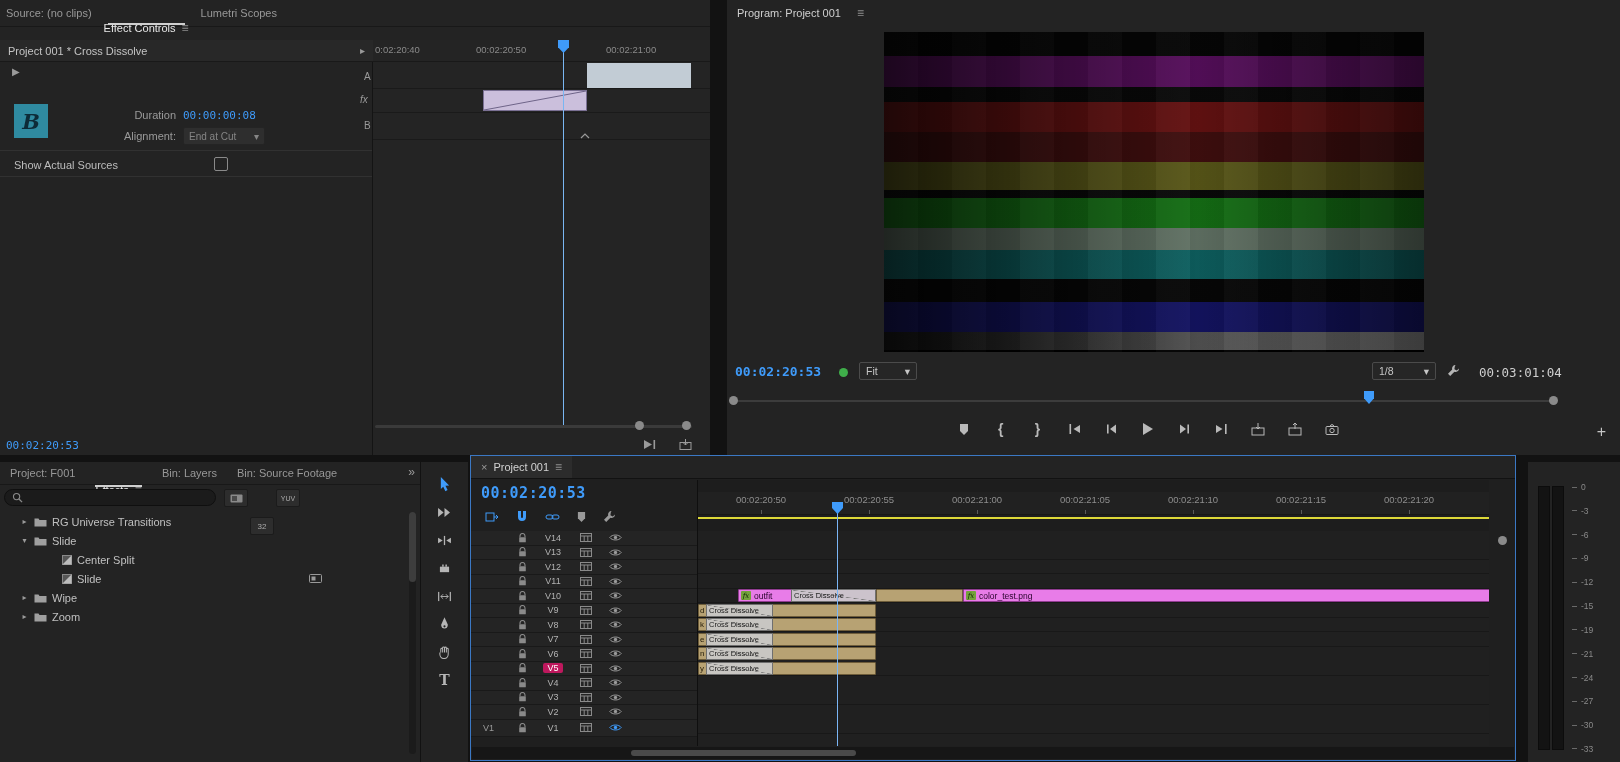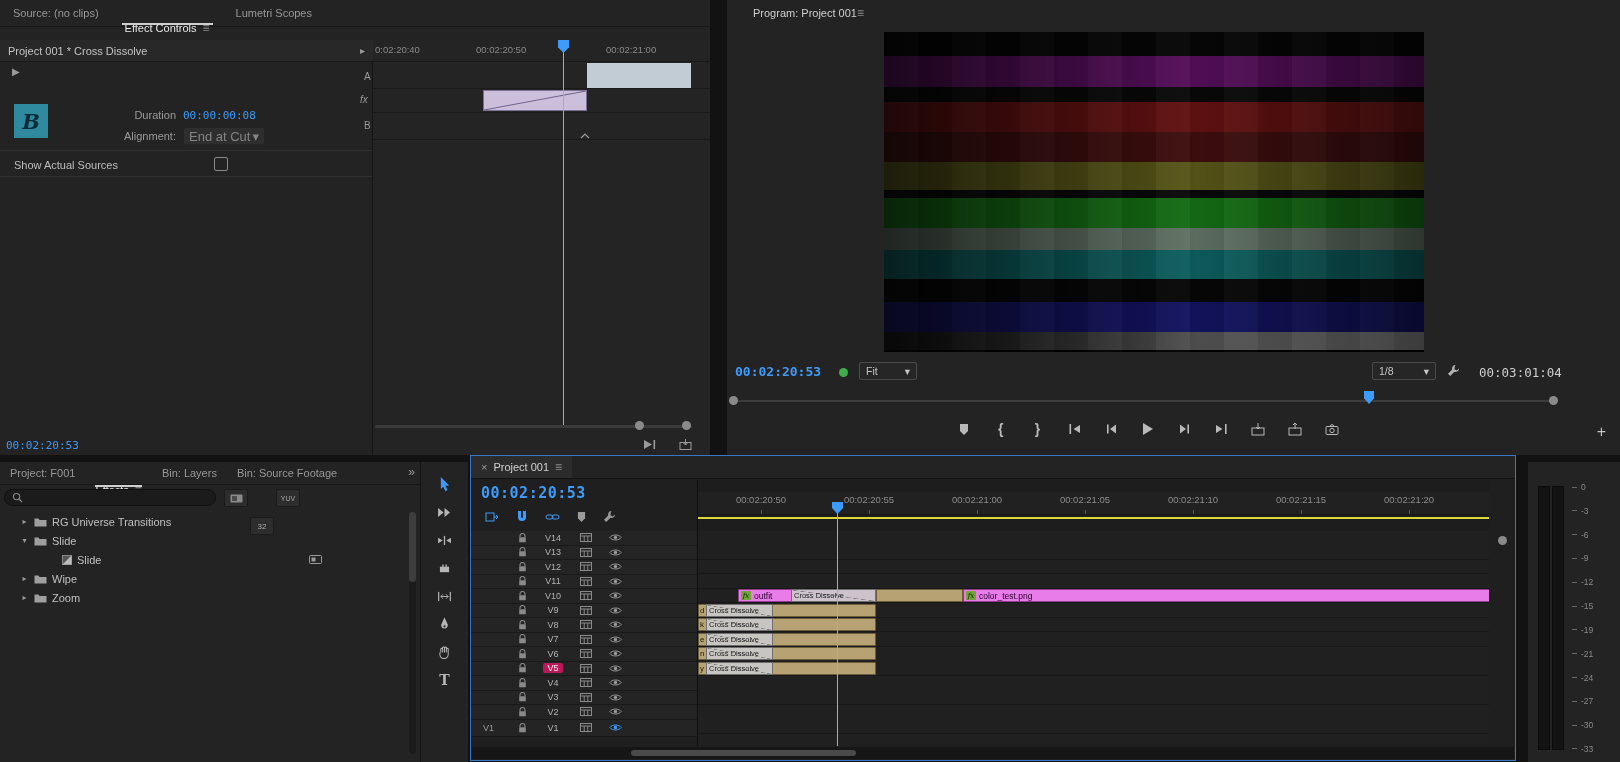--- a/index.html
+++ b/index.html
@@ -5,21 +5,21 @@
   html,body{margin:0;padding:0;background:#0e0e0e;}
   #app{position:relative;width:1620px;height:762px;background:#121212;overflow:hidden;
        font-family:"Liberation Sans","DejaVu Sans",sans-serif;font-size:11px;color:#c8c8c8;}
   .panel{position:absolute;background:#232323;}
   .mono{font-family:"DejaVu Sans Mono",monospace;}
   .blue{color:#3f9bfa;}
   svg{display:block;}
 
   
   .tabbar{display:flex;align-items:stretch;height:26px;background:#232323;border-bottom:1px solid #181818;}
-  .tab{display:flex;align-items:center;gap:6px;padding:0 13px;color:#989898;position:relative;white-space:nowrap;cursor:default;}
+  .tab{display:flex;align-items:center;gap:6px;padding:0 6px;color:#989898;position:relative;white-space:nowrap;cursor:default;}
   .tab.active{color:#e8e8e8;margin-top:28px;}
   .tab.active::after{content:"";position:absolute;left:10px;right:10px;bottom:3px;height:2px;background:#cfcfcf;}
   .tab .menu{display:none;color:#8d8d8d;font-size:12px;}
   .tab.with-menu .menu{display:inline;}
 
   
   #ec-panel{left:0;top:0;width:710px;height:455px;}
   #ec-breadcrumb{position:absolute;left:0;top:40px;width:373px;height:22px;background:#282828;
     border-bottom:1px solid #191919;display:flex;align-items:center;padding:0 8px;color:#c4c4c4;box-sizing:border-box;}
   #ec-breadcrumb .sp{flex:1;}
@@ -28,21 +28,21 @@
   .play-tri{position:absolute;left:12px;top:4px;color:#9a9a9a;font-size:10px;}
   .preview-box{position:absolute;left:14px;top:42px;width:34px;height:34px;background:#2f8aa0;
     display:flex;align-items:center;justify-content:center;font-family:"DejaVu Serif",serif;
     font-style:italic;font-weight:bold;font-size:21px;color:#0d2b38;}
   .f-label{position:absolute;color:#9a9a9a;text-align:right;width:116px;left:60px;}
   .f-dur-lab{top:47px;}
   .f-dur-val{position:absolute;left:183px;top:47px;}
   .f-align-lab{top:68px;}
   .alignment-select{position:absolute;left:183px;top:65px;width:70px;height:16px;background:#2e2e2e;
     border:1px solid #242424;border-radius:2px;color:#858585;display:flex;align-items:center;
-    justify-content:space-between;padding:0 5px;font-size:13px;}
+    justify-content:space-between;padding:0 5px;font-size:10px;}
   .divider{position:absolute;left:0;right:0;height:1px;background:#313131;}
   #sas-label{position:absolute;left:14px;top:97px;color:#bdbdbd;}
   #sas-check{position:absolute;left:214px;top:95px;width:12px;height:12px;border:1px solid #8a8a8a;border-radius:2px;background:transparent;}
   #ec-timecode{position:absolute;left:6px;bottom:3px;font-size:11px;}
   .mini-row-label{position:absolute;color:#9a9a9a;font-size:10px;}
 
   #ec-mini{position:absolute;left:373px;top:40px;right:0;bottom:0;background:#242424;}
   .mini-ruler{position:absolute;left:0;top:0;right:0;height:21px;border-bottom:1px solid #191919;color:#8a8a8a;font-size:9.5px;}
   .mini-tick{position:absolute;top:4px;}
   .mini-tick:nth-child(1){left:2px;}
@@ -57,21 +57,21 @@
   .mini-caret{position:absolute;left:207px;top:93px;color:#9a9a9a;}
   .mini-ph-line{position:absolute;left:190px;top:0;width:1px;height:385px;background:#79b6f2;}
   .mini-ph-head{position:absolute;left:185px;top:0;width:11px;height:13px;background:#3f9bfa;
     clip-path:polygon(0 0,100% 0,100% 55%,50% 100%,0 55%);}
   .mini-scroll-track{position:absolute;left:2px;right:18px;top:385px;height:3px;background:#3a3a3a;border-radius:2px;}
   .mini-scroll-dot{position:absolute;top:381px;width:9px;height:9px;border-radius:50%;background:#8a8a8a;}
   .mini-icons{position:absolute;top:399px;color:#9a9a9a;}
 
   
   #program-panel{left:727px;top:0;width:893px;height:455px;}
-  #program-title{height:26px;display:flex;align-items:center;gap:0;padding:0 26px;color:#cfcfcf;}
+  #program-title{height:26px;display:flex;align-items:center;gap:16px;padding:0 10px;color:#cfcfcf;}
   #program-title .menu{color:#8d8d8d;font-size:12px;}
   #program-video{position:absolute;left:157px;top:32px;width:540px;height:320px;background:#030303;overflow:hidden;}
   .band{position:absolute;left:0;width:100%;}
   .band::after{content:"";position:absolute;inset:0;
     background:linear-gradient(90deg,rgba(0,0,0,.72),rgba(0,0,0,.10) 58%,rgba(0,0,0,.55)),
     repeating-linear-gradient(90deg,rgba(255,255,255,.03) 0 34px,rgba(0,0,0,.07) 34px 68px);}
   .b1{top:0;height:24px;background:#060606;}
   .b2{top:24px;height:31px;background:#601066;}
   .b3{top:55px;height:15px;background:#0a0a0a;}
   .b4{top:70px;height:30px;background:#701313;}
@@ -467,20 +467,32 @@
             <svg width="13" height="10" viewBox="0 0 13 10">
               <path d="M.5 9.5v-8h4l1 1.5h7v6.5Z" fill="currentColor"></path>
             </svg>
           </span>
 
           <span class="tree-label">Slide</span>
 
         </div>
 
 
+        <div class="tree-row effect indent2">
+          <span class="chevron"></span>
+
+          <span class="effect-ic">
+            <svg width="10" height="10" viewBox="0 0 10 10">
+              <rect x=".5" y=".5" width="9" height="9" fill="#565656" stroke="#8a8a8a"></rect>
+              <path d="M9.5 9.5H.5L9.5.5Z" fill="#bcbcbc"></path>
+            </svg>
+          </span>
+          <span class="tree-label">Center Split</span>
+
+        </div>
 
 
         <div class="tree-row effect indent2 badged">
           <span class="chevron"></span>
 
           <span class="effect-ic">
             <svg width="10" height="10" viewBox="0 0 10 10">
               <rect x=".5" y=".5" width="9" height="9" fill="#565656" stroke="#8a8a8a"></rect>
               <path d="M9.5 9.5H.5L9.5.5Z" fill="#bcbcbc"></path>
             </svg>

